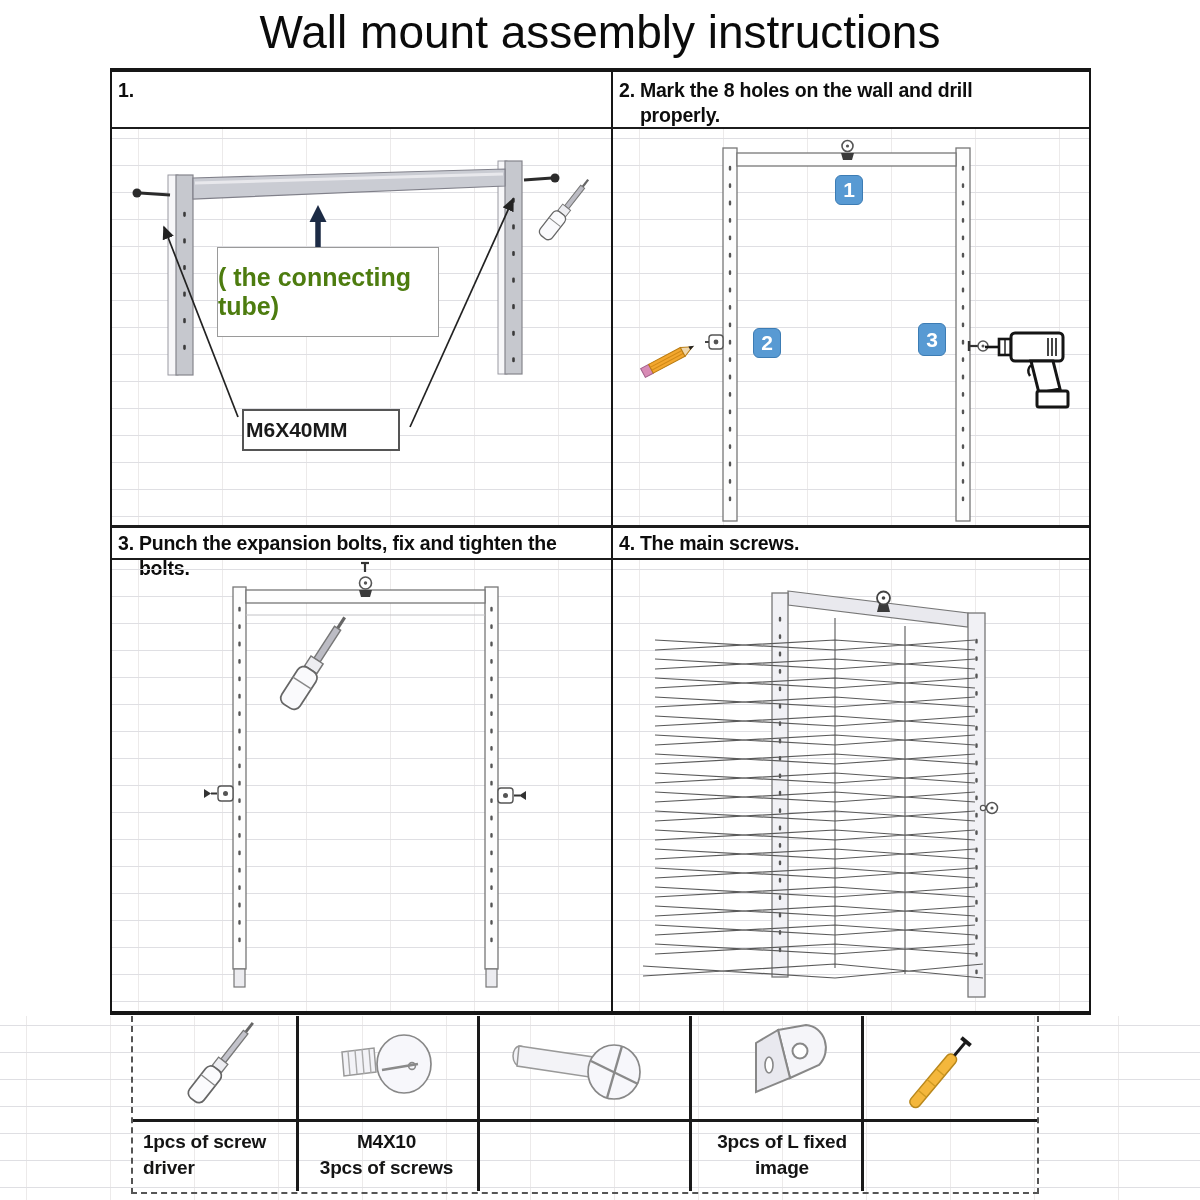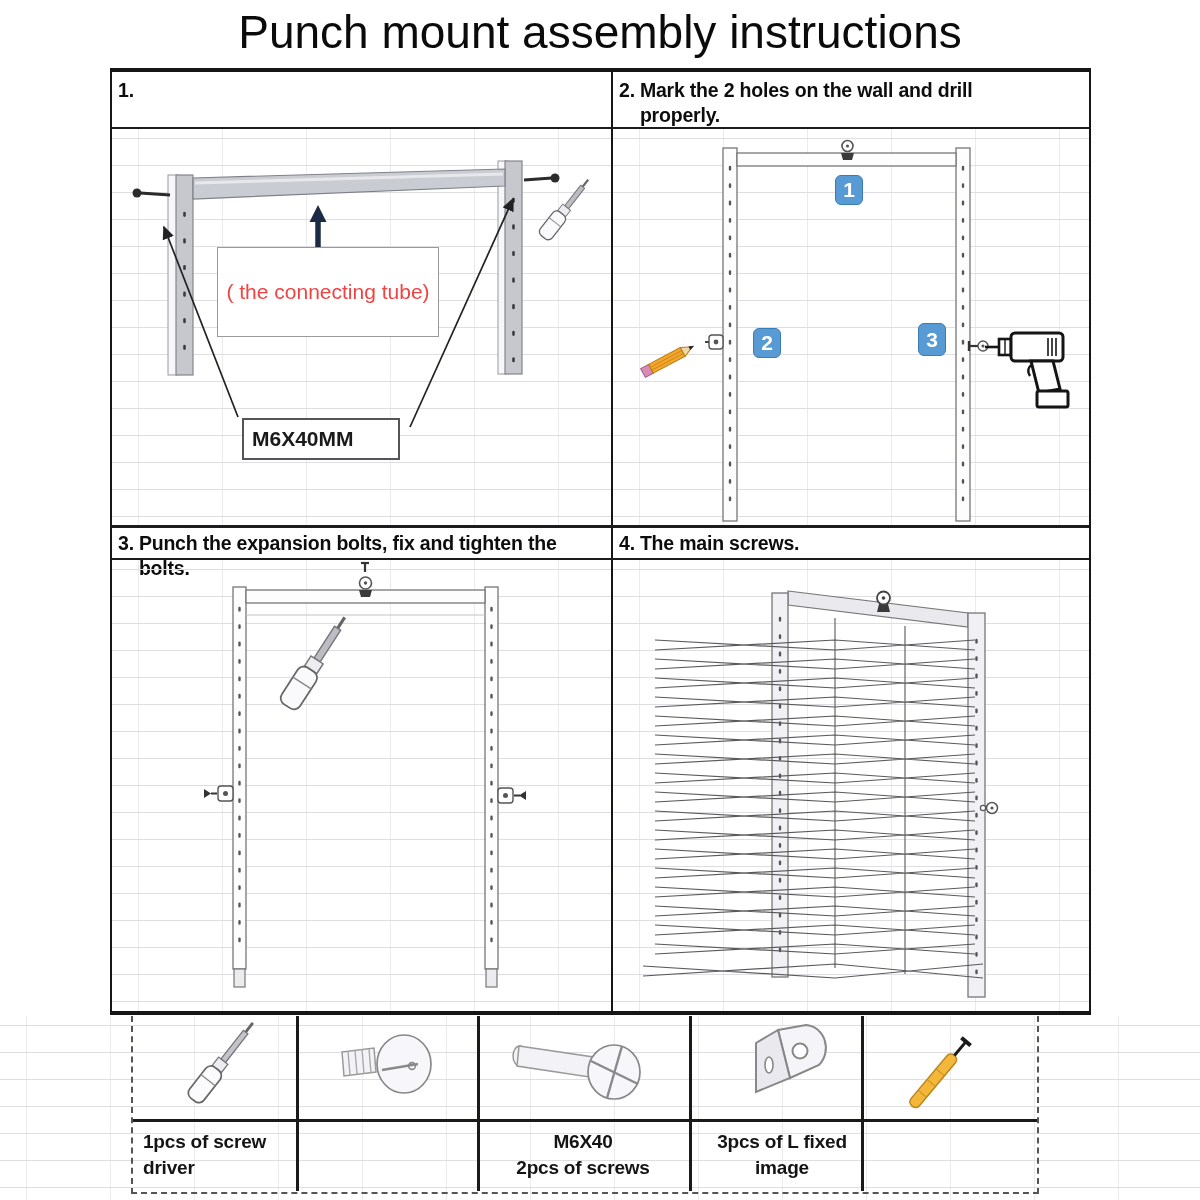--- a/index.html
+++ b/index.html
@@ -30,25 +30,25 @@
       linear-gradient(to right, #eceaea 1px, transparent 1px);
     background-size:100% 27px, 84px 100%;
     background-position:0 9px, 26px 0;
   }
   .diag{overflow:hidden;}
   .diag svg{position:absolute;left:0;top:0;}
   
   .tube-label{
     position:absolute;left:105px;top:118px;width:220px;height:88px;background:#fff;
     border:1px solid #9a9a9a;display:flex;align-items:center;justify-content:center;
-    font-size:21px;font-weight:400;color:#ef4444;
+    font-size:25px;font-weight:700;color:#4d7c0f;
   }
   .screw-label{
-    position:absolute;left:130px;top:289px;width:158px;height:42px;background:#fff;
-    border:2px solid #555;display:flex;align-items:center;padding-left:8px;
+    position:absolute;left:130px;top:280px;width:158px;height:42px;background:#fff;
+    border:2px solid #555;display:flex;align-items:center;padding-left:2px;
     font-size:21px;font-weight:700;color:#1a1a1a;box-sizing:border-box;
   }
   
   .marker{
     position:absolute;width:28px;height:30px;background:#589ad3;border:1px solid #3c7cb4;
     border-radius:6px;color:#fff;font-weight:700;font-size:21px;display:flex;
     align-items:center;justify-content:center;box-sizing:border-box;
   }
   
   .bottom-strip{position:absolute;left:0;top:1016px;width:1200px;height:184px;}
@@ -67,32 +67,32 @@
   .part-caption.left{align-items:flex-start;padding-left:10px;box-sizing:border-box;}
   .post{fill:#fdfdfd;stroke:#777;stroke-width:1.3;}
   .post-gray{fill:#c6c8ce;stroke:#85858d;stroke-width:1.2;}
   .post-white{fill:#f7f7f9;stroke:#9a9aa2;stroke-width:1;}
   .holes{stroke:#555;stroke-width:2.4;stroke-dasharray:2.4 15;stroke-linecap:round;fill:none;}
   .holes-dark{stroke:#3b3b3b;stroke-width:2.6;stroke-dasharray:2.6 24;stroke-linecap:round;fill:none;}
 </style>
 </head>
 <body>
 
-<div class="title">Punch mount assembly instructions</div>
+<div class="title">Wall mount assembly instructions</div>
 
 <div class="main-table">
  <div class="mt-inner">
   <div class="vline" style="left:499px"></div>
 
   <div class="cell step-header" style="left:0;top:0;width:499px;height:55px">
     <span class="step-num">1.</span>
   </div>
   <div class="cell step-header" style="left:501px;top:0;width:476px;height:55px">
     <span class="step-num">2.</span>
-    <span class="step-text" style="width:352px">Mark the 2 holes on the wall and drill properly.</span>
+    <span class="step-text" style="width:352px">Mark the 8 holes on the wall and drill properly.</span>
   </div>
   <div class="hline" style="top:55px;height:2px"></div>
 
   <div class="cell diag grid-bg" style="left:0;top:57px;width:499px;height:396px">
     <svg width="499" height="396" viewBox="0 0 499 396">
       <defs>
         <marker id="ah" markerWidth="9" markerHeight="8" refX="7" refY="3.5" orient="auto">
           <path d="M0,0 L8,3.5 L0,7 Z" fill="#222"></path>
         </marker>
       </defs>
@@ -370,22 +370,22 @@
           <line x1="66" y1="0" x2="84" y2="0" stroke="#1a1a1a" stroke-width="3"></line>
           <line x1="84" y1="-6" x2="84" y2="6" stroke="#1a1a1a" stroke-width="4"></line>
         </g>
       </svg>
     </div>
 
     <div class="part-caption left" style="left:0;width:163px">
       <span>1pcs of screw</span>
       <span>driver</span>
     </div>
-    <div class="part-caption" style="left:344px;width:212px">
-      <span>M6X40</span>
-      <span>2pcs of screws</span>
+    <div class="part-caption" style="left:163px;width:181px">
+      <span>M4X10</span>
+      <span>3pcs of screws</span>
     </div>
     <div class="part-caption" style="left:571px;width:156px">
       <span>3pcs of L fixed</span>
       <span>image</span>
     </div>
   </div>
 </div>
 
 </body></html>

